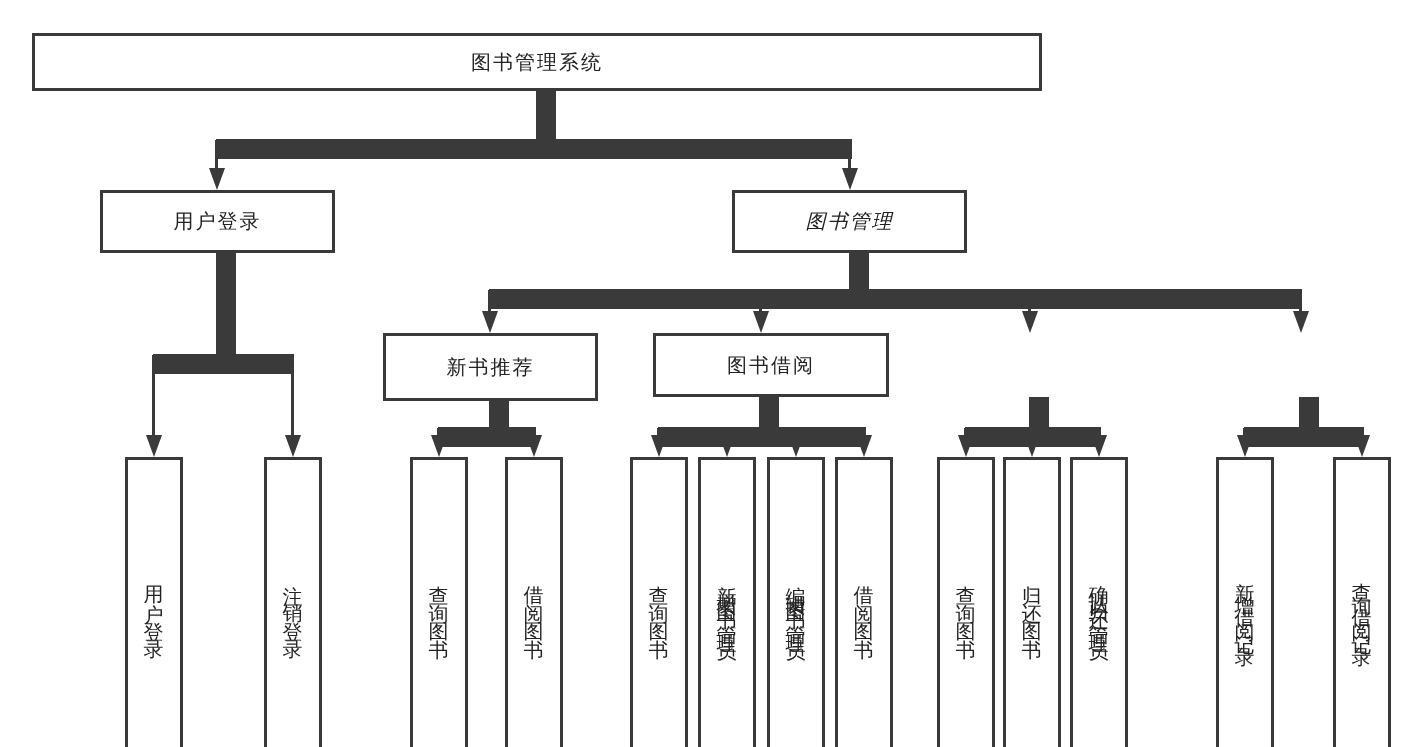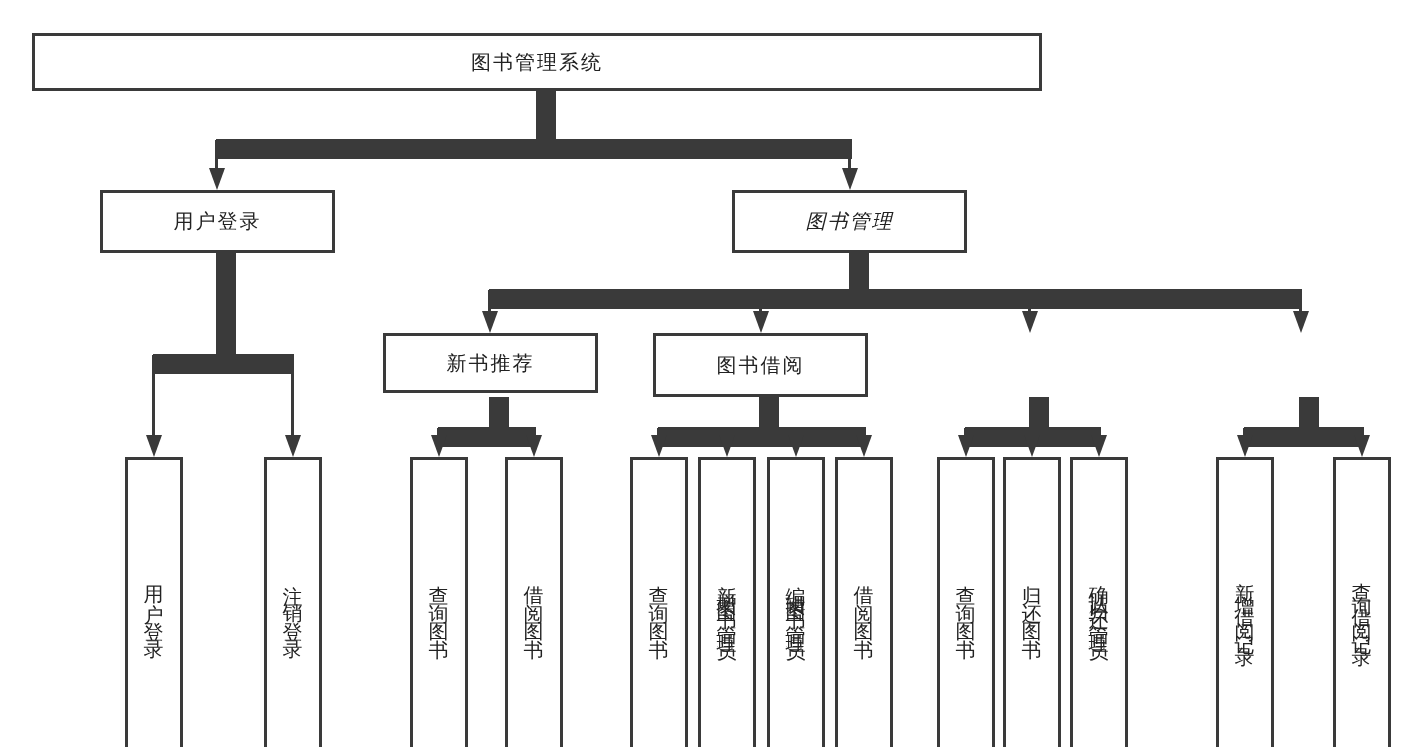--- a/index.html
+++ b/index.html
@@ -100,22 +100,22 @@
   <div class="arrow" style="left:126px; top:335px; height:102px;"></div>
   <div class="arrow" style="left:265px; top:335px; height:102px;"></div>
 
   <div class="vline" style="left:829px; top:233px; height:39px;"></div>
   <div class="hline" style="left:469px; top:269px; width:813px;"></div>
   <div class="arrow" style="left:462px; top:270px; height:43px;"></div>
   <div class="arrow" style="left:733px; top:270px; height:43px;"></div>
   <div class="arrow" style="left:1002px; top:270px; height:43px;"></div>
   <div class="arrow" style="left:1273px; top:270px; height:43px;"></div>
 
-  <div class="box" style="left:363px; top:313px; width:215px; height:60px;">新书推荐</div>
-  <div class="box" style="left:633px; top:313px; width:215px; height:64px;">图书借阅</div>
+  <div class="box" style="left:363px; top:313px; width:215px; height:68px;">新书推荐</div>
+  <div class="box" style="left:633px; top:313px; width:236px; height:64px;">图书借阅</div>
 
   <div class="vline" style="left:469px; top:377px; height:32px;"></div>
   <div class="hline" style="left:418px; top:407px; width:98px;"></div>
   <div class="arrow" style="left:411px; top:408px; height:29px;"></div>
   <div class="arrow" style="left:506px; top:408px; height:29px;"></div>
 
   <div class="vline" style="left:739px; top:377px; height:32px;"></div>
   <div class="hline" style="left:638px; top:407px; width:208px;"></div>
   <div class="arrow" style="left:631px; top:408px; height:29px;"></div>
   <div class="arrow" style="left:699px; top:408px; height:29px;"></div>

